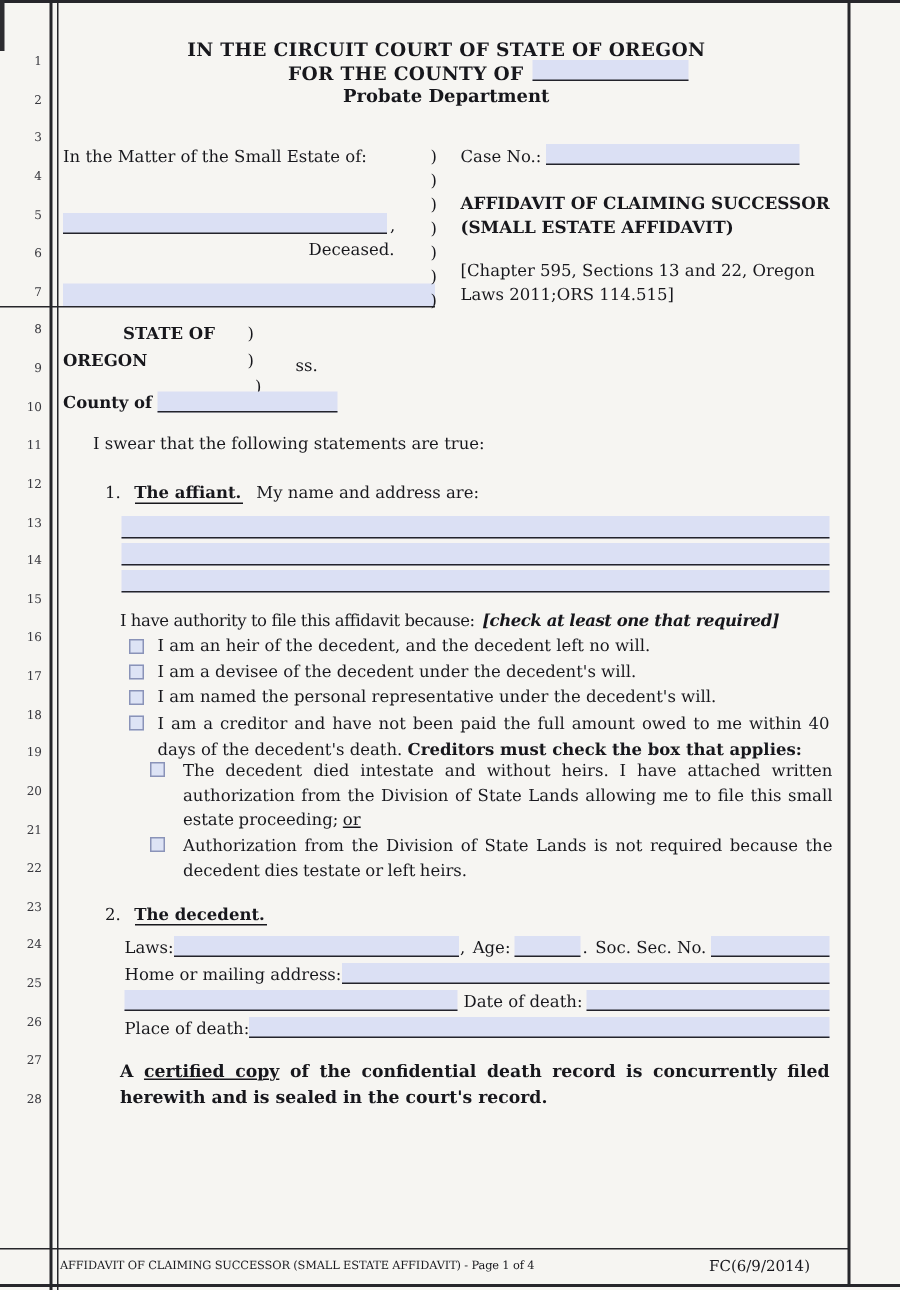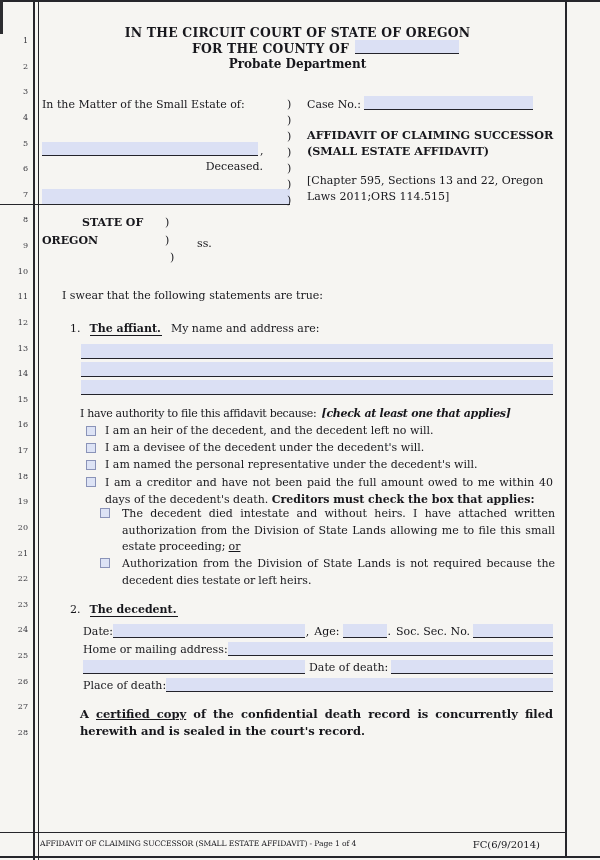--- a/index.html
+++ b/index.html
@@ -157,32 +157,36 @@
   <div class="abs b cap-title1">AFFIDAVIT OF CLAIMING SUCCESSOR</div>
   <div class="abs statute1">[Chapter 595, Sections 13 and 22, Oregon</div>
   <div class="abs statute2">Laws 2011;ORS 114.515]</div>
 
   <div class="abs b stateof">STATE OF</div>
   <span class="abs vparen1">)</span>
   <div class="abs b oregon">OREGON</div>
   <span class="abs vparen2">)</span>
   <div class="abs ss">ss.</div>
   <span class="abs vparen3">)</span>
+  <div class="abs county-row">
+    <span class="b">County of</span>
+    <span class="fld county-field"></span>
+  </div>
 
   <div class="abs oath">I swear that the following statements are true:</div>
 
   <div class="abs s1-head">
     <span class="num">1.</span><span class="b head-underline">The affiant.</span><span class="rest">My name and address are:</span>
   </div>
   <div class="abs fld blank1"></div>
   <div class="abs fld blank2"></div>
   <div class="abs fld blank3"></div>
 
   <div class="abs authority">
-    <span>I have authority to file this affidavit because:</span><span class="bi note">[check at least one that applies]</span>
+    <span>I have authority to file this affidavit because:</span><span class="bi note">[check at least one that required]</span>
   </div>
 
   <span class="checkbox" style="left:86px;top:426px"></span>
   <div class="cb-text" style="top:424px">I am an heir of the decedent, and the decedent left no will.</div>
 
   <span class="checkbox" style="left:86px;top:443px"></span>
   <div class="cb-text" style="top:441px">I am a devisee of the decedent under the decedent's will.</div>
 
   <span class="checkbox" style="left:86px;top:460px"></span>
   <div class="cb-text" style="top:458px">I am named the personal representative under the decedent's will.</div>
@@ -198,21 +202,21 @@
   </div>
 
   <span class="checkbox" style="left:100px;top:558px"></span>
   <div class="sub-cb-text" style="top:556px">Authorization from the Division of State Lands is not required because the decedent dies testate or left heirs.</div>
 
   <div class="abs s2-head">
     <span class="num" style="margin-right:9px">2.</span><span class="b head-underline">The decedent.</span>
   </div>
 
   <div class="s2-row row-name">
-    <span>Date:</span>
+    <span>Laws:</span>
     <span class="fld grow2"></span>
     <span class="sep">,</span>
     <span class="lblpad">Age:</span>
     <span class="fld agew"></span>
     <span class="sep">.</span>
     <span class="lblpad">Soc. Sec. No.</span>
     <span class="fld grow1"></span>
   </div>
 
   <div class="s2-row row-addr">

